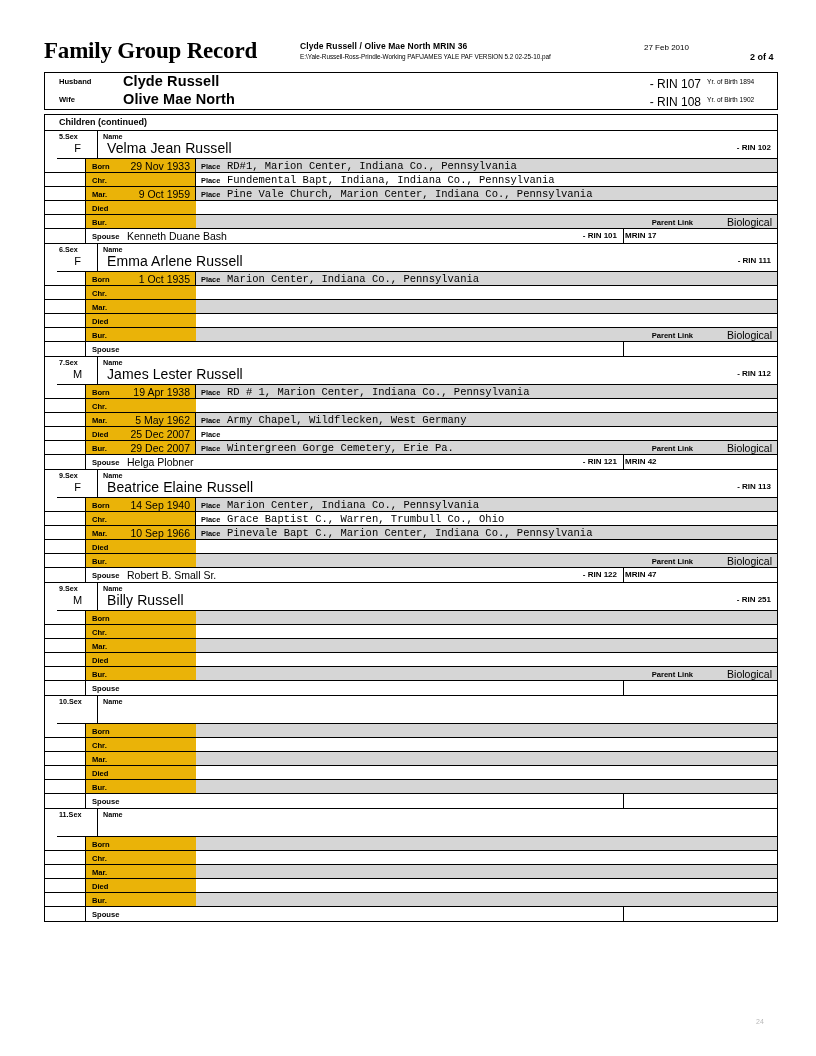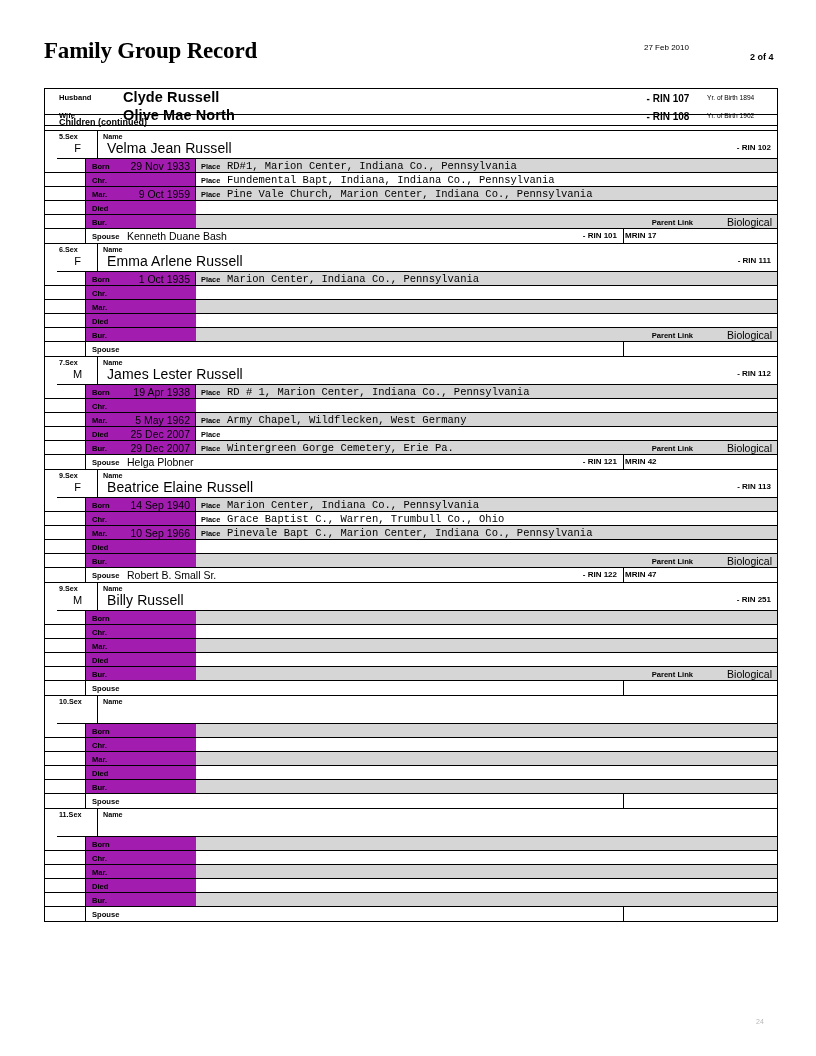--- a/index.html
+++ b/index.html
@@ -72,21 +72,21 @@
     top: 14px;
     font-size: 9px;
     font-weight: bold;
     white-space: nowrap;
   }
 
   
   .parents-box {
     position: absolute;
     left: 44px;
-    top: 88px;
+    top: 72px;
     width: 734px;
     height: 38px;
     border: 1.6px solid #000;
     box-sizing: border-box;
   }
   .parent-row {
     position: absolute;
     left: 0;
     width: 100%;
     height: 19px;
@@ -106,23 +106,23 @@
     top: 0px;
     font-size: 14.5px;
     letter-spacing: 0.1px;
     font-weight: bold;
   }
   .p-rin {
     position: absolute;
     left: 590px;
     top: 4px;
     width: 66px;
-    text-align: center;
-    font-size: 10px;
-    font-weight: bold;
+    text-align: right;
+    font-size: 12px;
+    font-weight: normal;
   }
   .p-yob {
     position: absolute;
     left: 662px;
     top: 5px;
     font-size: 6.6px;
   }
 
   
   .table-frame {
@@ -237,21 +237,21 @@
     background: #fff;
   }
   .ev-datecell {
     position: absolute;
     left: 41px;
     top: 0;
     width: 110px;
     height: 100%;
     border-right: 1px solid #000;
     box-sizing: border-box;
-    background: #a21caf;
+    background: #eab308;
   }
   .ev-datecell.noborder { border-right: none; }
   .ev-evlabel {
     position: absolute;
     left: 6px;
     top: 3px;
     font-size: 7.6px;
     font-weight: bold;
   }
   .ev-date {
@@ -362,20 +362,24 @@
     color: #b9b9b9;
   }
 </style>
 </head>
 <body>
 
 <div class="page">
 
   <div class="masthead">
     <div class="doc-title">Family Group Record</div>
+    <div class="mast-center">
+      <div class="mast-couple">Clyde Russell / Olive Mae North  MRIN 36</div>
+      <div class="mast-path">E:\Yale-Russell-Ross-Prindle-Working PAF\JAMES YALE PAF VERSION 5.2 02-25-10.paf</div>
+    </div>
     <div class="mast-date">27 Feb 2010</div>
     <div class="mast-page">2 of 4</div>
   </div>
 
   <div class="parents-box">
     <div class="parent-row husband">
       <span class="p-label">Husband</span>
       <span class="p-name">Clyde Russell</span>
       <span class="p-rin">- RIN 107</span>
       <span class="p-yob">Yr. of Birth 1894</span>

